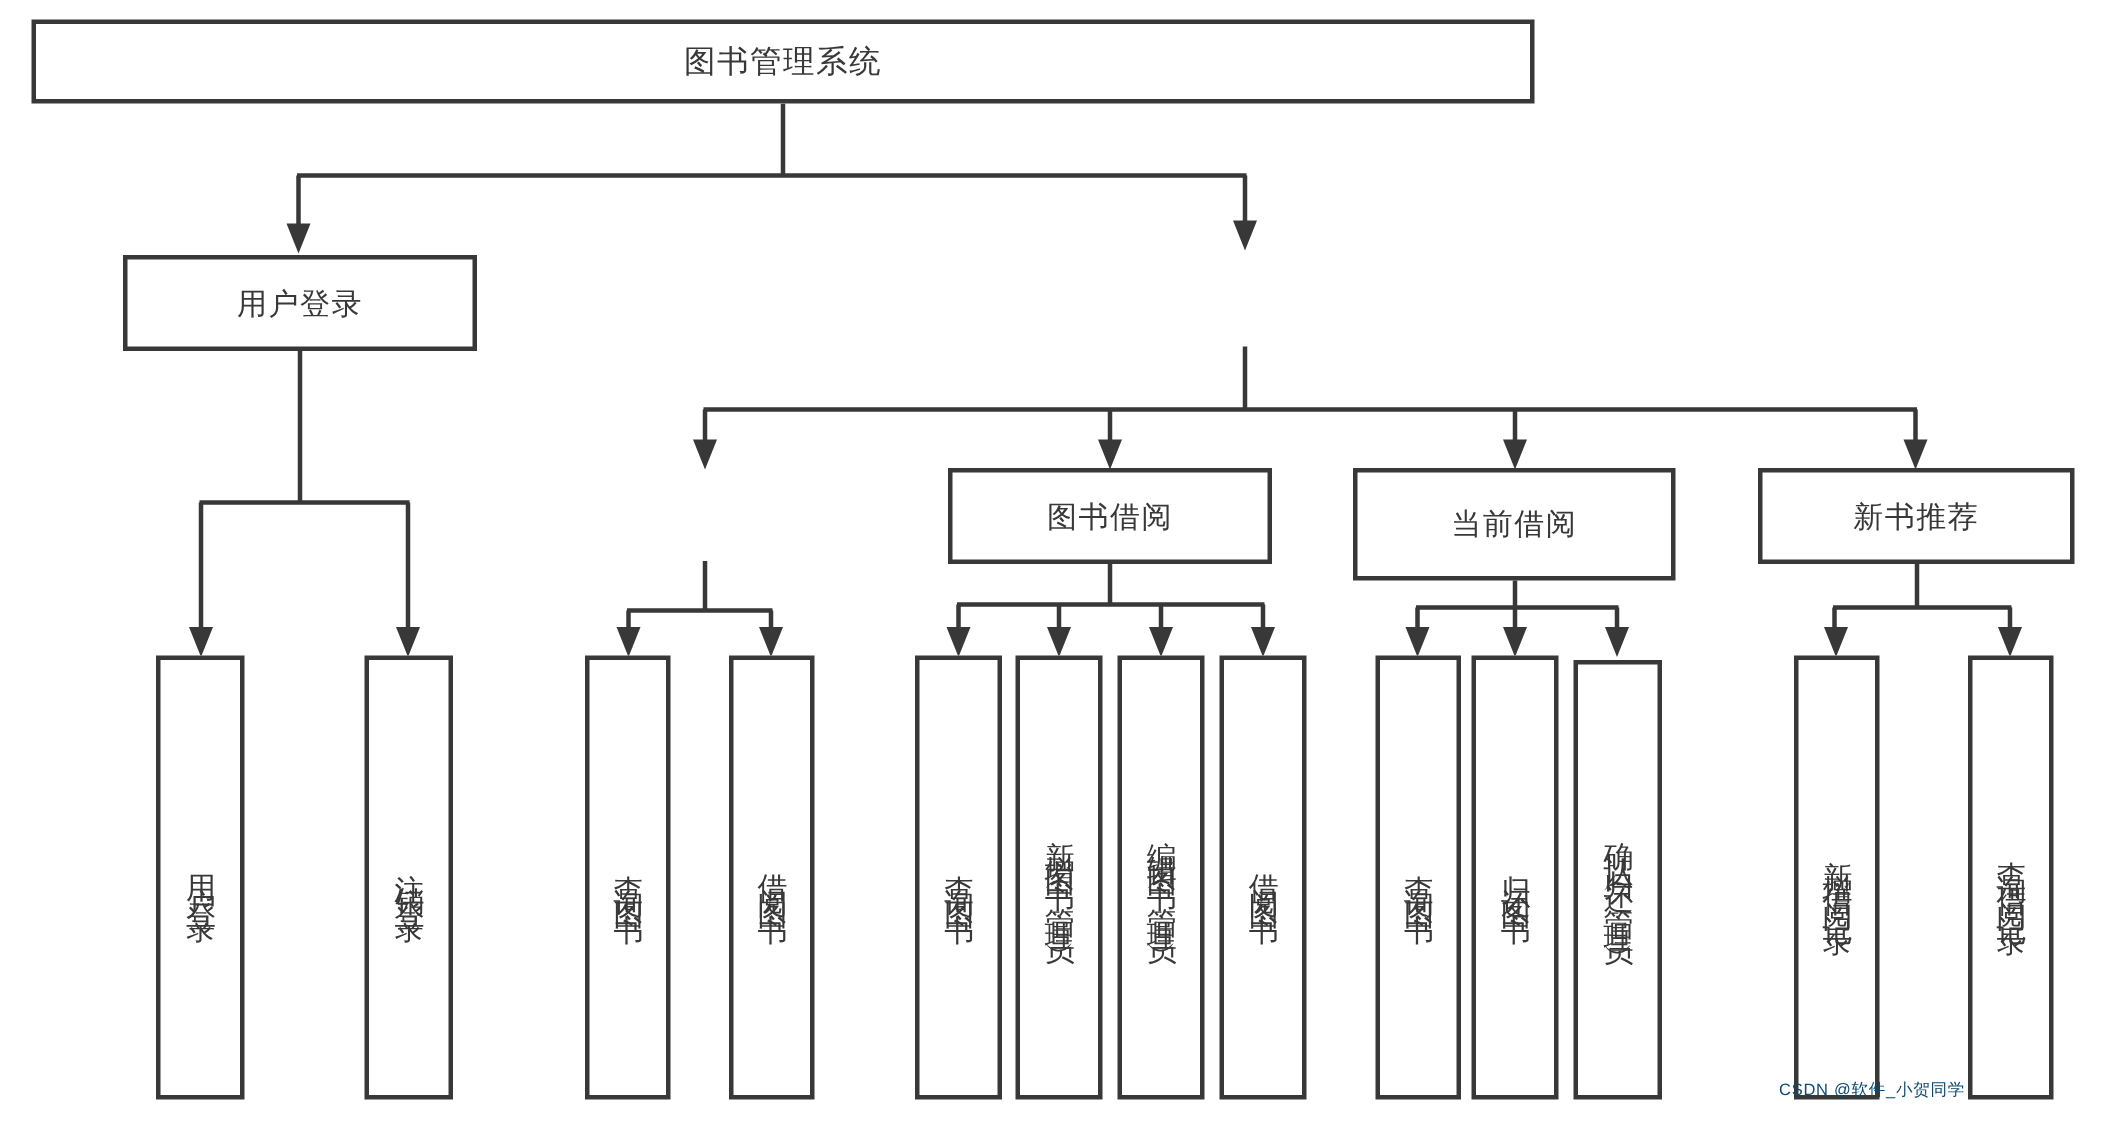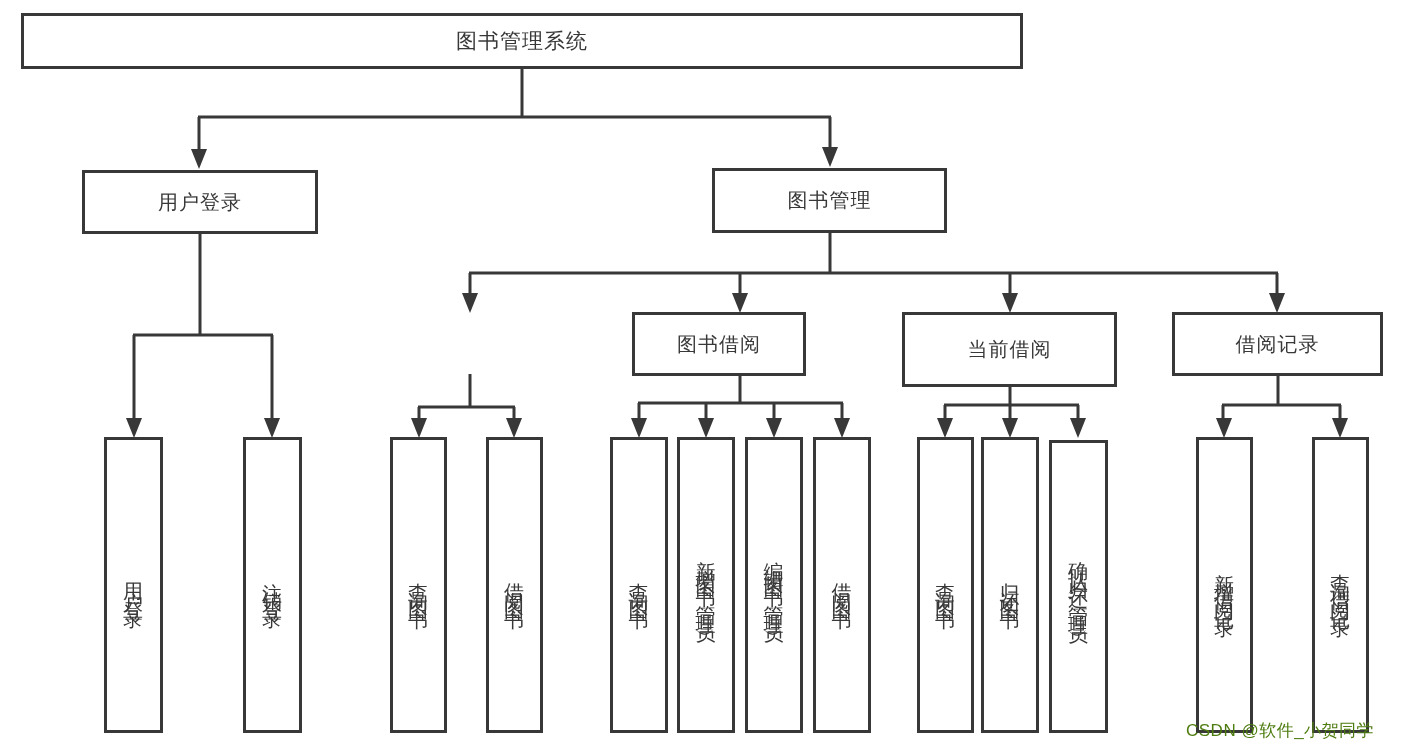--- a/index.html
+++ b/index.html
@@ -32,23 +32,23 @@
     writing-mode:vertical-rl;
     text-orientation:mixed;
     font-size:20px;
     letter-spacing:9px;
     line-height:1.1;
     white-space:nowrap;
   }
   .watermark{
     position:absolute;
     left:1186px;top:719px;
-    font-size:17px;
+    font-size:11px;
     letter-spacing:0.5px;
-    color:#4d7c0f;
+    color:#0c4a6e;
     white-space:nowrap;
   }
 </style>
 </head>
 <body>
 
 <div class="stage">
 
   <svg class="connectors" width="1405" height="747" viewBox="0 0 1405 747">
 
@@ -86,32 +86,29 @@
     <polygon points="1332,418 1348,418 1340,438"></polygon>
   </svg>
 
   <div class="node node-h node-root" style="left:21px;top:13px;width:1002px;height:56px">
     <span>图书管理系统</span>
   </div>
 
   <div class="node node-h" style="left:82px;top:170px;width:236px;height:64px">
     <span>用户登录</span>
   </div>
-  <div class="node node-h" style="left:712px;top:168px;width:235px;height:65px">
-    <span>图书管理</span>
-  </div>
 
-  <div class="node node-h" style="left:632px;top:312px;width:174px;height:64px">
+  <div class="node node-h" style="left:632px;top:312px;width:216px;height:64px">
     <span>图书借阅</span>
   </div>
   <div class="node node-h" style="left:902px;top:312px;width:215px;height:75px">
     <span>当前借阅</span>
   </div>
   <div class="node node-h" style="left:1172px;top:312px;width:211px;height:64px">
-    <span>借阅记录</span>
+    <span>新书推荐</span>
   </div>
 
   <div class="node leaf" style="left:104px;top:437px;width:59px;height:296px">
     <span>用户登录</span>
   </div>
   <div class="node leaf" style="left:243px;top:437px;width:59px;height:296px">
     <span>注销登录</span>
   </div>
 
   <div class="node leaf" style="left:390px;top:437px;width:57px;height:296px">

